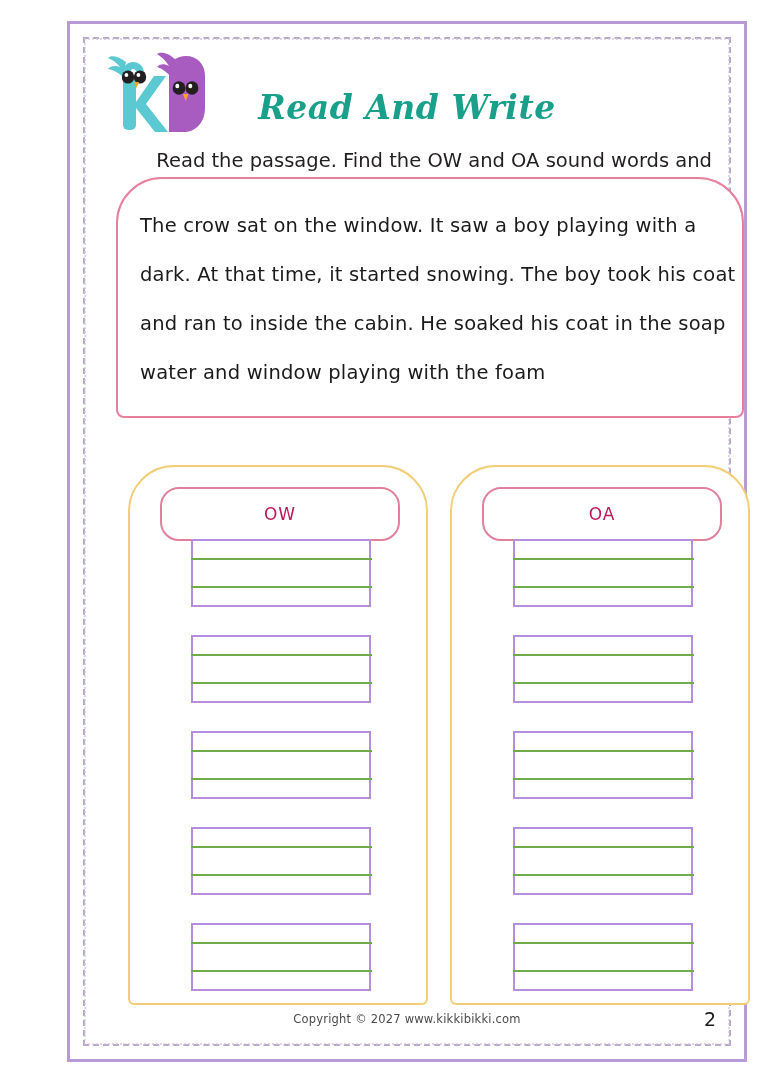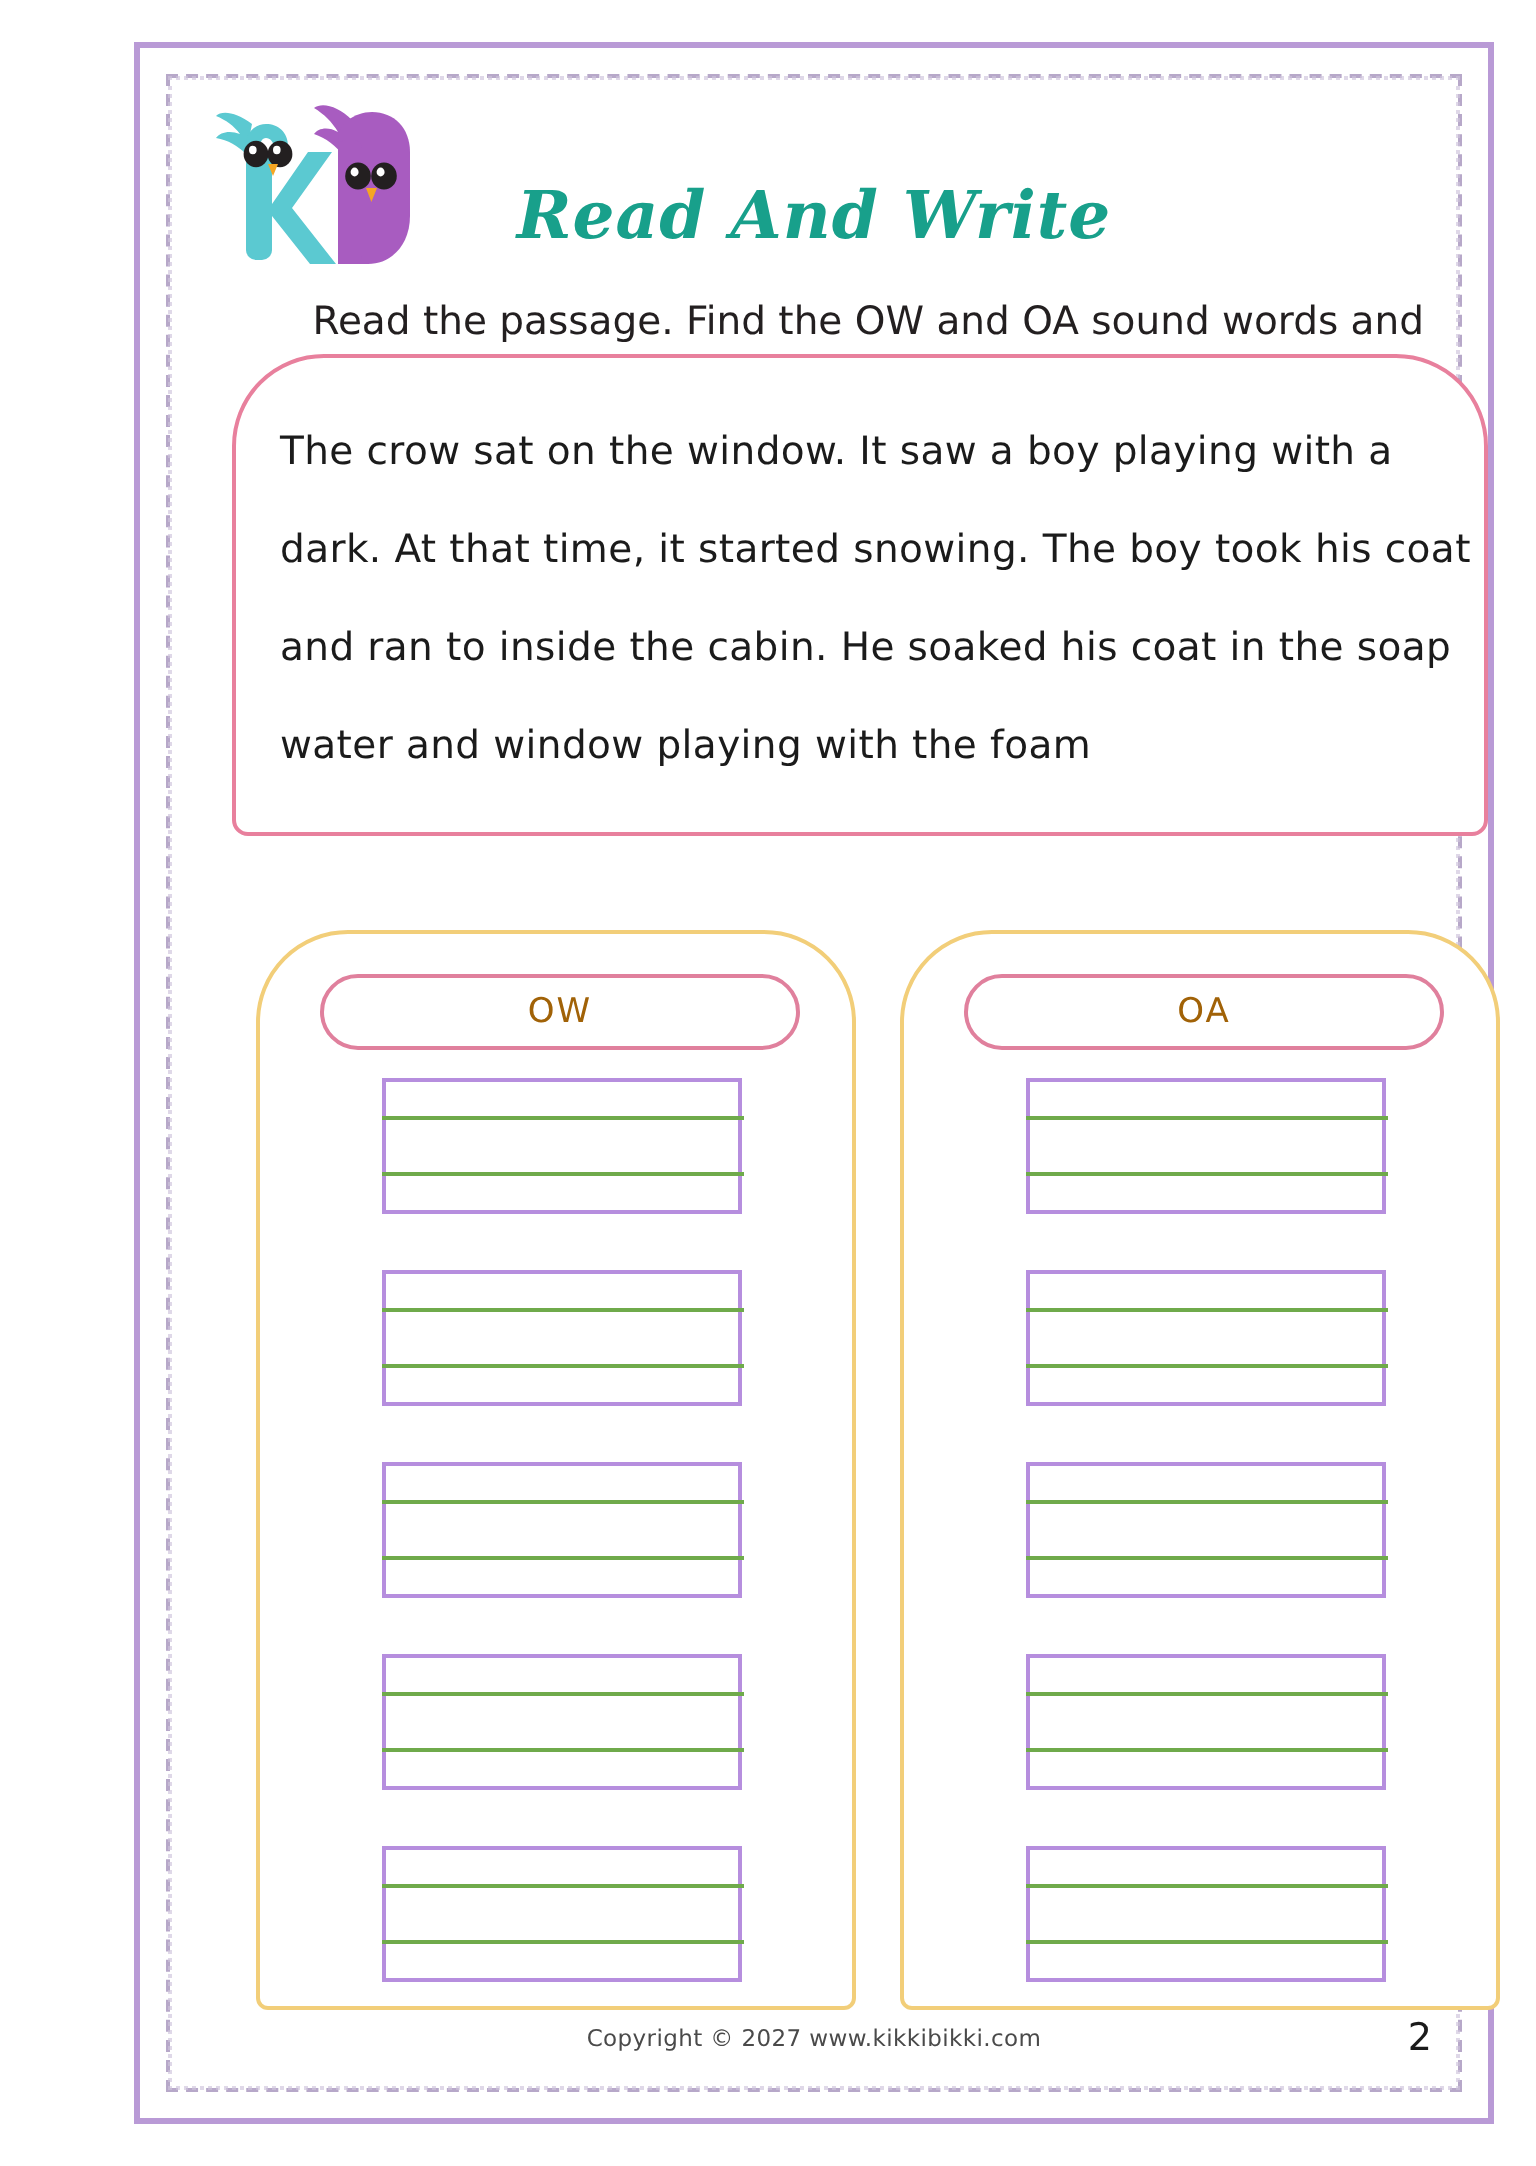--- a/index.html
+++ b/index.html
@@ -74,26 +74,26 @@
     position:absolute;top:465px;width:300px;height:540px;
     border:2px solid #f2ce79;
     border-radius:46px 46px 6px 6px;
     box-sizing:border-box;
     background:#fff;
   }
   .col-ow{left:82px;}
   .col-oa{left:404px;}
 
   .pill{
-    position:absolute;left:30px;top:20px;width:240px;height:38px;
+    position:absolute;left:30px;top:20px;width:240px;height:54px;
     border:2.5px solid #e0809d;
     border-radius:19px;
     box-sizing:border-box;
     display:flex;align-items:center;justify-content:center;
-    font-size:17px;color:#a16207;letter-spacing:1px;
+    font-size:17px;color:#be185d;letter-spacing:1px;
     background:#fff;
   }
 
   .lines{position:absolute;left:61px;top:72px;width:180px;}
   .write-box{
     position:relative;
     width:180px;height:68px;
     border:2.5px solid #b68ede;
     box-sizing:border-box;
     margin-bottom:28px;

